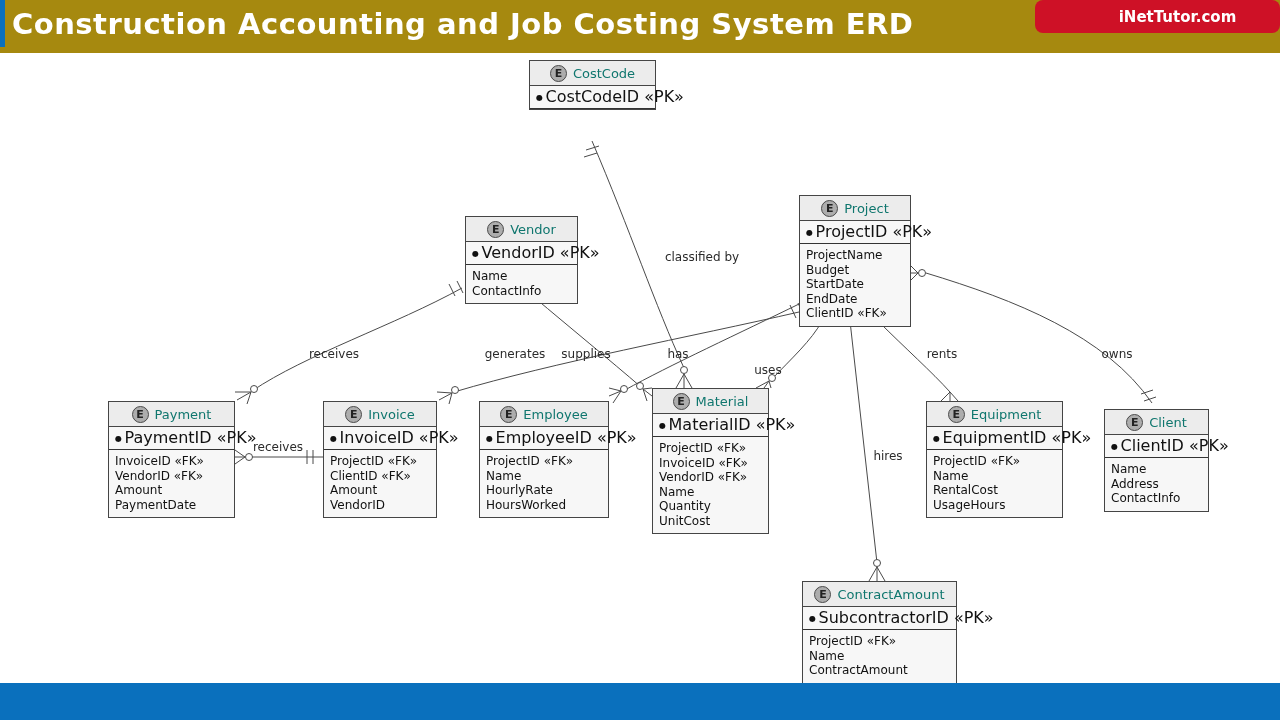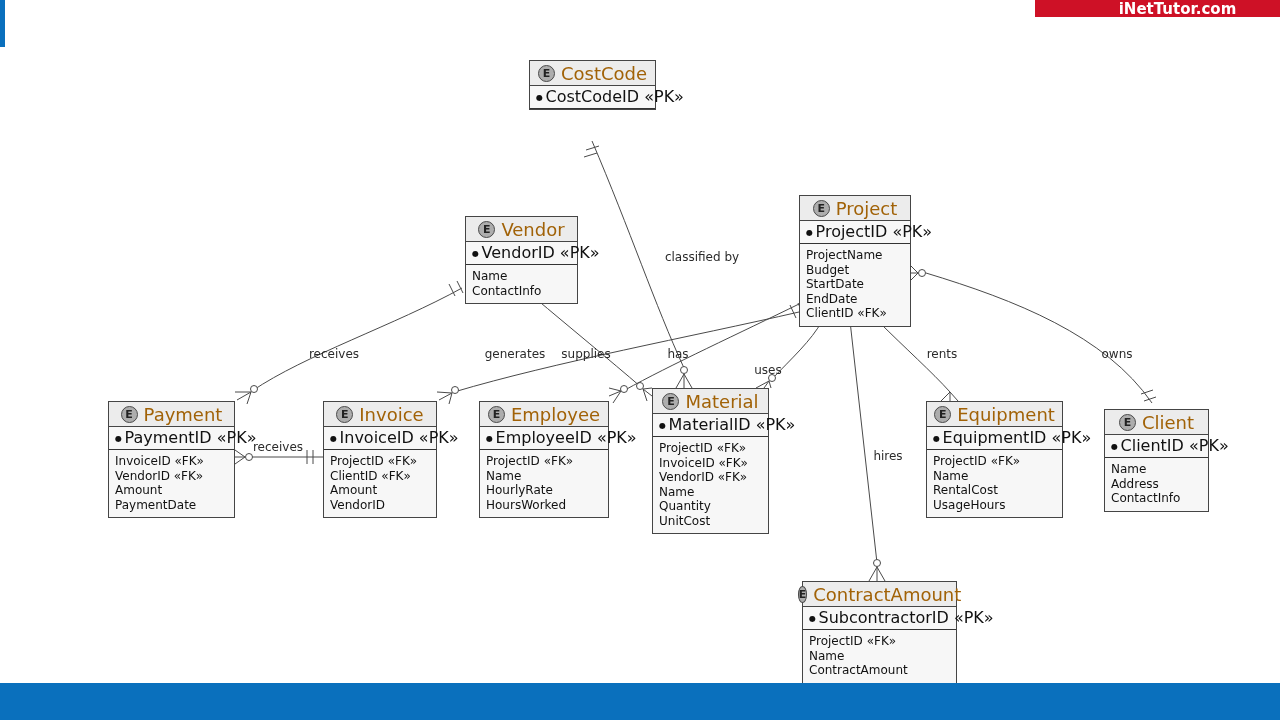--- a/index.html
+++ b/index.html
@@ -6,44 +6,47 @@
     --header-bg:#A6890F; --brand-bg:#CE1126; --footer-bg:#0A70BD;
     --ent-border:#454545; --ent-head:#ECECEC; --ent-body:#F7F7F7; --line:#4a4a4a;
   }
   *{box-sizing:border-box; margin:0; padding:0;}
   body{font-family:"DejaVu Sans","Liberation Sans",sans-serif; background:#666;}
   .stage{position:relative; width:1280px; height:720px; background:#ffffff; overflow:hidden;}
 
   .topbar{position:absolute; left:0; top:0; width:1280px; height:53px; background:var(--header-bg);}
   .top-sliver{position:absolute; left:0; top:0; width:5px; height:47px; background:var(--footer-bg);}
   .page-title{position:absolute; left:12px; top:7px; width:1010px; color:#fff; font-size:29px; font-weight:bold; letter-spacing:0.5px; white-space:nowrap;}
-  .brand-box{position:absolute; left:1035px; top:0; width:245px; height:17px; background:var(--brand-bg); display:flex; align-items:center; justify-content:center;}
+  .brand-box{position:absolute; left:1035px; top:0; width:245px; height:33px; background:var(--brand-bg); display:flex; align-items:center; justify-content:center;border-radius:8px;}
   .brand-box span{color:#fff; font-size:15px; font-weight:bold; padding-left:40px;}
 
   .footer{position:absolute; left:0; top:683px; width:1280px; height:37px; background:var(--footer-bg);}
 
   .canvas{position:absolute; left:0; top:53px; width:1280px; height:630px;}
   svg.wires{position:absolute; left:0; top:0; width:1280px; height:720px; pointer-events:none;}
 
   .entity{position:absolute; border:1.5px solid var(--ent-border); background:var(--ent-body); box-shadow:0 0 0 0;}
   .ent-header{background:var(--ent-head); border-bottom:1px solid var(--ent-border); display:flex; align-items:center; justify-content:center; gap:6px; height:25px;}
   .e-icon{display:inline-flex; align-items:center; justify-content:center; width:17px; height:17px; border-radius:50%; background:#ADADAD; border:1.5px solid #4a4a4a; font-size:11px; font-weight:bold; color:#222;}
-  .ent-title{font-size:18px; color:#a16207;}
+  .ent-title{font-size:13px; color:#0f766e;}
   .ent-pk{height:23px; line-height:22px; padding:0 6px; font-size:16px; color:#111; border-bottom:1.5px solid #333; background:var(--ent-body); white-space:nowrap;}
   .ent-pk::before{content:"● "; font-size:8px; vertical-align:2px;}
   .ent-attrs{padding:4px 6px 5px 6px;}
   .ent-attrs div{font-size:12px; line-height:14.5px; color:#111; white-space:nowrap;}
 
   .rel-label{position:absolute; transform:translateX(-50%); font-size:12px; color:#2b2b2b; white-space:nowrap;text-align:center;}
 </style>
 </head>
 <body>
 
 <div class="stage">
 
+  <div class="topbar">
+    <div class="page-title">Construction Accounting and Job Costing System ERD</div>
+  </div>
   <div class="top-sliver"></div>
   <div class="brand-box">
     <span>iNetTutor.com</span>
   </div>
 
   <div class="canvas"></div>
 
   <svg class="wires" viewBox="0 0 1280 720">
     <g stroke="#4a4a4a" fill="none" stroke-width="1">
       <g>

